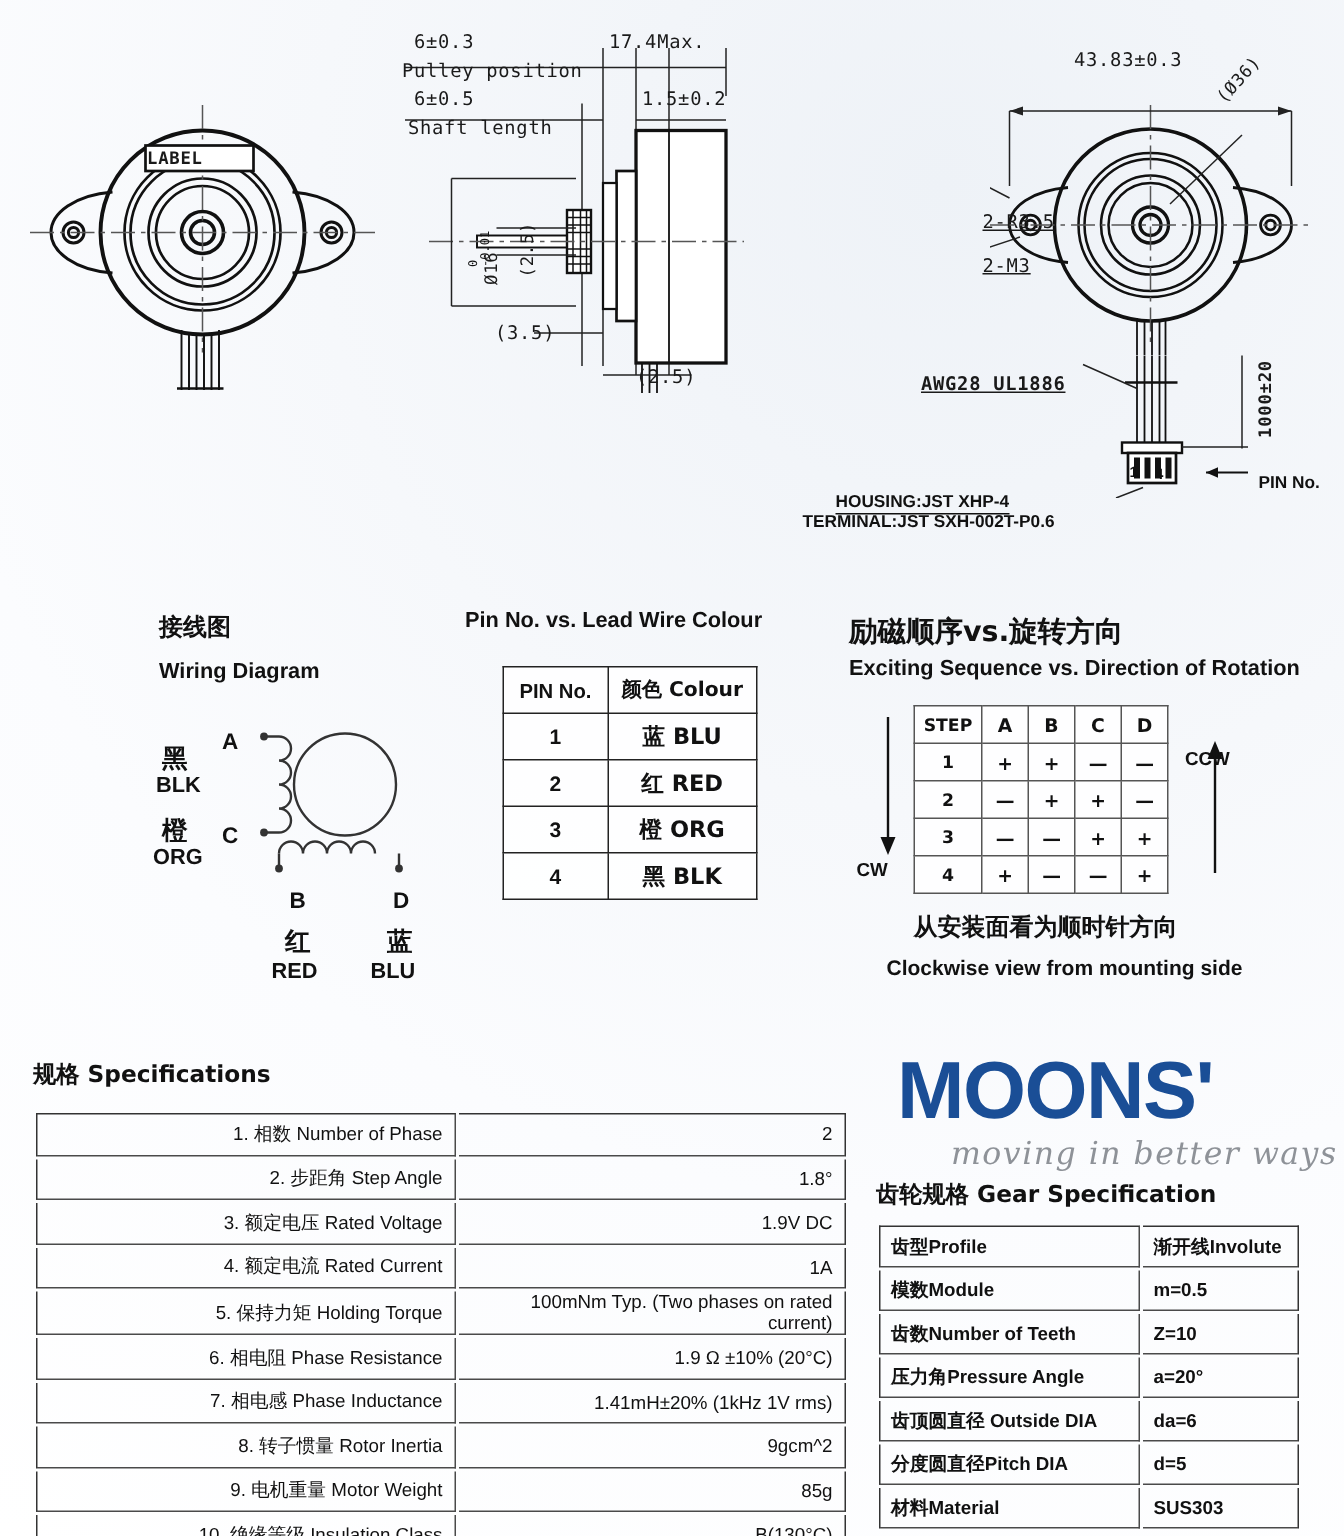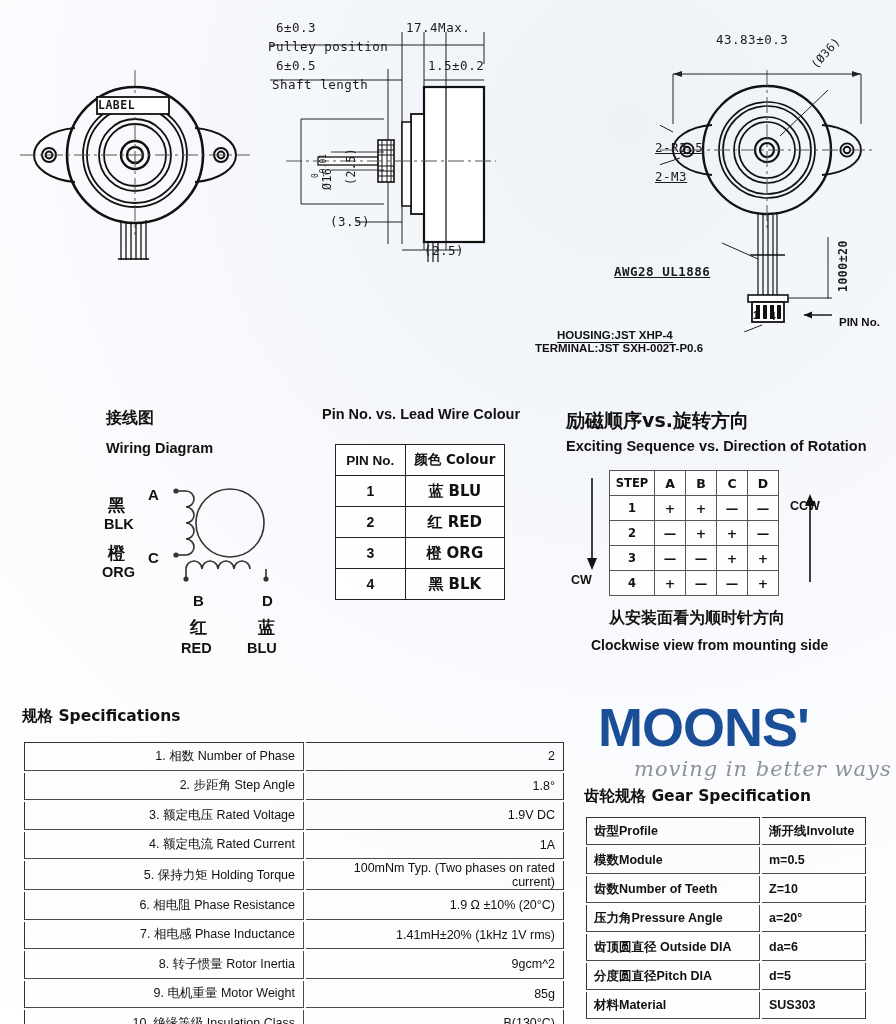--- a/index.html
+++ b/index.html
@@ -358,21 +358,21 @@
         <line x1="88" y1="61" x2="132" y2="61"></line>
       </g>
 
       <g stroke="#111" stroke-width="1.4">
         <line x1="104" y1="78" x2="132" y2="78"></line>
       </g>
       <polygon points="104,78 112,74.5 112,81.5" fill="#111"></polygon>
     </svg>
   </div>
   <div class="abs dim vert" style="left:836px; top:292px; width:90px; font-size:11.5px; font-weight:bold;">1000±20</div>
-  <div class="abs dim" style="left:614px; top:264px; text-decoration:underline; font-weight:bold;">AWG28  UL1886</div>
+  <div class="abs dim" style="left:614px; top:248px; text-decoration:underline; font-weight:bold;">AWG28  UL1886</div>
   <div class="abs lbl-bold" style="left:557px; top:329px; border-bottom:1.3px solid #111; padding-bottom:1px;">HOUSING:JST XHP-4</div>
   <div class="abs lbl-bold" style="left:535px; top:342px;">TERMINAL:JST SXH-002T-P0.6</div>
   <div class="abs lbl-bold" style="left:839px; top:316px;">PIN No.</div>
   <div class="abs lbl-bold" style="left:753px; top:310px; font-size:10px;">1</div>
   <div class="abs lbl-bold" style="left:770px; top:311px; font-size:10px;">4</div>
 
   <div class="abs cn-head" style="left:106px; top:408px;">接线图</div>
   <div class="abs en-head" style="left:106px; top:440px;">Wiring Diagram</div>
 
   <div class="abs" style="left:108px; top:485px;">
@@ -407,21 +407,21 @@
   <div class="abs wd-pt" style="left:148px; top:549px;">C</div>
 
   <div class="abs wd-pt" style="left:193px; top:592px;">B</div>
   <div class="abs wd-cn" style="left:190px; top:616px;">红</div>
   <div class="abs wd-en" style="left:181px; top:640px;">RED</div>
 
   <div class="abs wd-pt" style="left:262px; top:592px;">D</div>
   <div class="abs wd-cn" style="left:258px; top:616px;">蓝</div>
   <div class="abs wd-en" style="left:247px; top:640px;">BLU</div>
 
-  <div class="abs en-head" style="left:310px; top:406px;margin-left:12px;">Pin No. vs. Lead Wire Colour</div>
+  <div class="abs en-head" style="left:310px; top:406px;">Pin No. vs. Lead Wire Colour</div>
   <table class="grid abs" id="pin-table" style="left:335px; top:444px;">
     <tbody>
       <tr>
         <td class="c1 hdr">PIN No.</td>
         <td class="c2 hdr">颜色 Colour</td>
       </tr>
       <tr>
         <td class="c1">1</td>
         <td class="c2">蓝 BLU</td>
       </tr>

